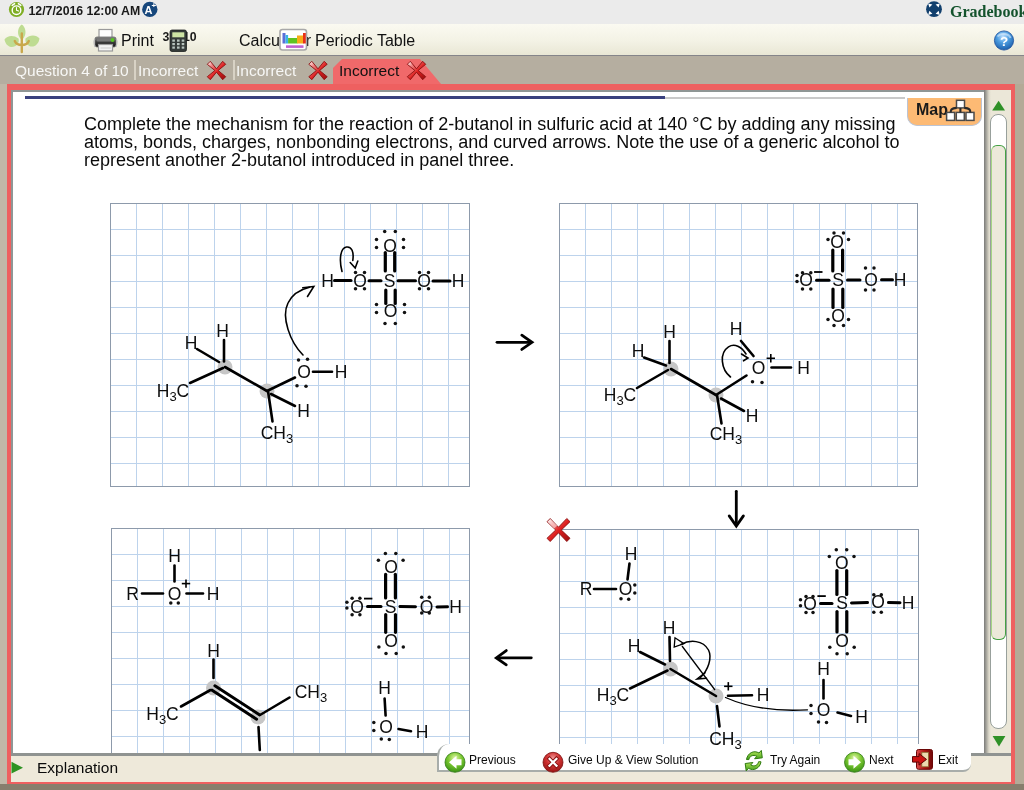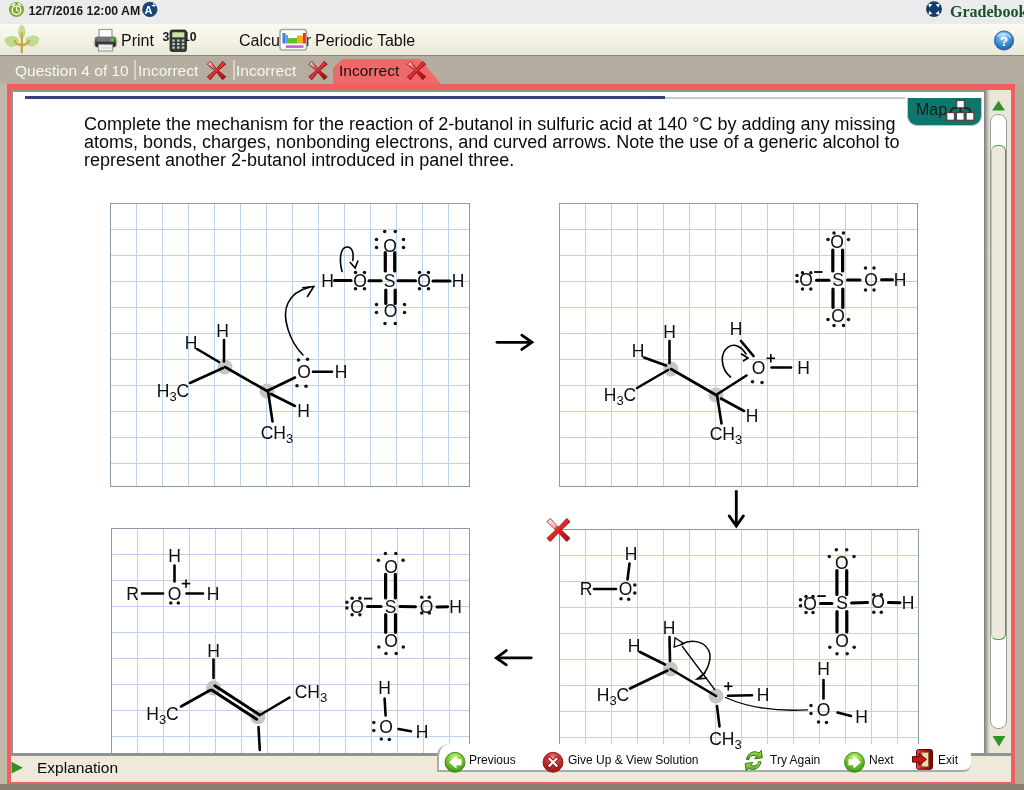--- a/index.html
+++ b/index.html
@@ -20,22 +20,22 @@
   .panel{background:#fff;border:1.4px solid #8d9aab;
     background-image:
       repeating-linear-gradient(to right, transparent 0px, transparent 24.6px, #bdd3ec 24.6px, #bdd3ec 26px),
       repeating-linear-gradient(to bottom, transparent 0px, transparent 24.6px, #bdd3ec 24.6px, #bdd3ec 26px);}
   #p1{left:110px;top:203px;width:358px;height:282px;}
   #p2{left:559px;top:203px;width:357px;height:282px;}
   #p3{left:559px;top:529px;width:358px;height:223px;border-bottom:none;}
   #p4{left:111px;top:528px;width:357px;height:224px;border-bottom:none;}
   #navline{left:25px;top:96px;width:640px;height:3px;background:#39407e;}
   #navdash{left:665px;top:97px;width:240px;height:1.5px;background:#c9c9c9;}
-  #mapbtn{left:907px;top:98px;width:73px;height:27px;background:#0f766e;
-          border:1px solid #bcc4d4;border-top:none;border-radius:0 0 10px 10px;}
+  #mapbtn{left:907px;top:98px;width:73px;height:27px;background:#fdba74;
+          border:1px solid #bcc4d4;border-top:none;border-radius:0 0 10px 10px;font-weight:bold;}
   #mapbtn span{position:absolute;left:8px;top:3px;font-size:16px;color:#1a1a1a;}
   #scrollcol{left:984px;top:90px;width:27px;height:663px;
      background:linear-gradient(to right,#7a7a78 0px,#b4b2a8 3px,#ddd9cb 5px,#ebe7d8 7px,#ebe7d8 100%);}
   #sctrack{left:989.5px;top:114px;width:15px;height:613px;background:#fff;
      border:1px solid #98a09c;border-radius:8px;}
   #scthumb{left:990.5px;top:144.5px;width:13px;height:493px;background:#ece9da;
      border:1.5px solid #44a144;border-left-color:#a5d685;border-radius:6px;}
   #creambar{left:11px;top:753px;width:1000px;height:26px;background:#eee9da;
      border-top:3px solid #8f9391;}
   #btnpanel{left:437px;top:743.5px;width:532px;height:26px;background:#fff;

